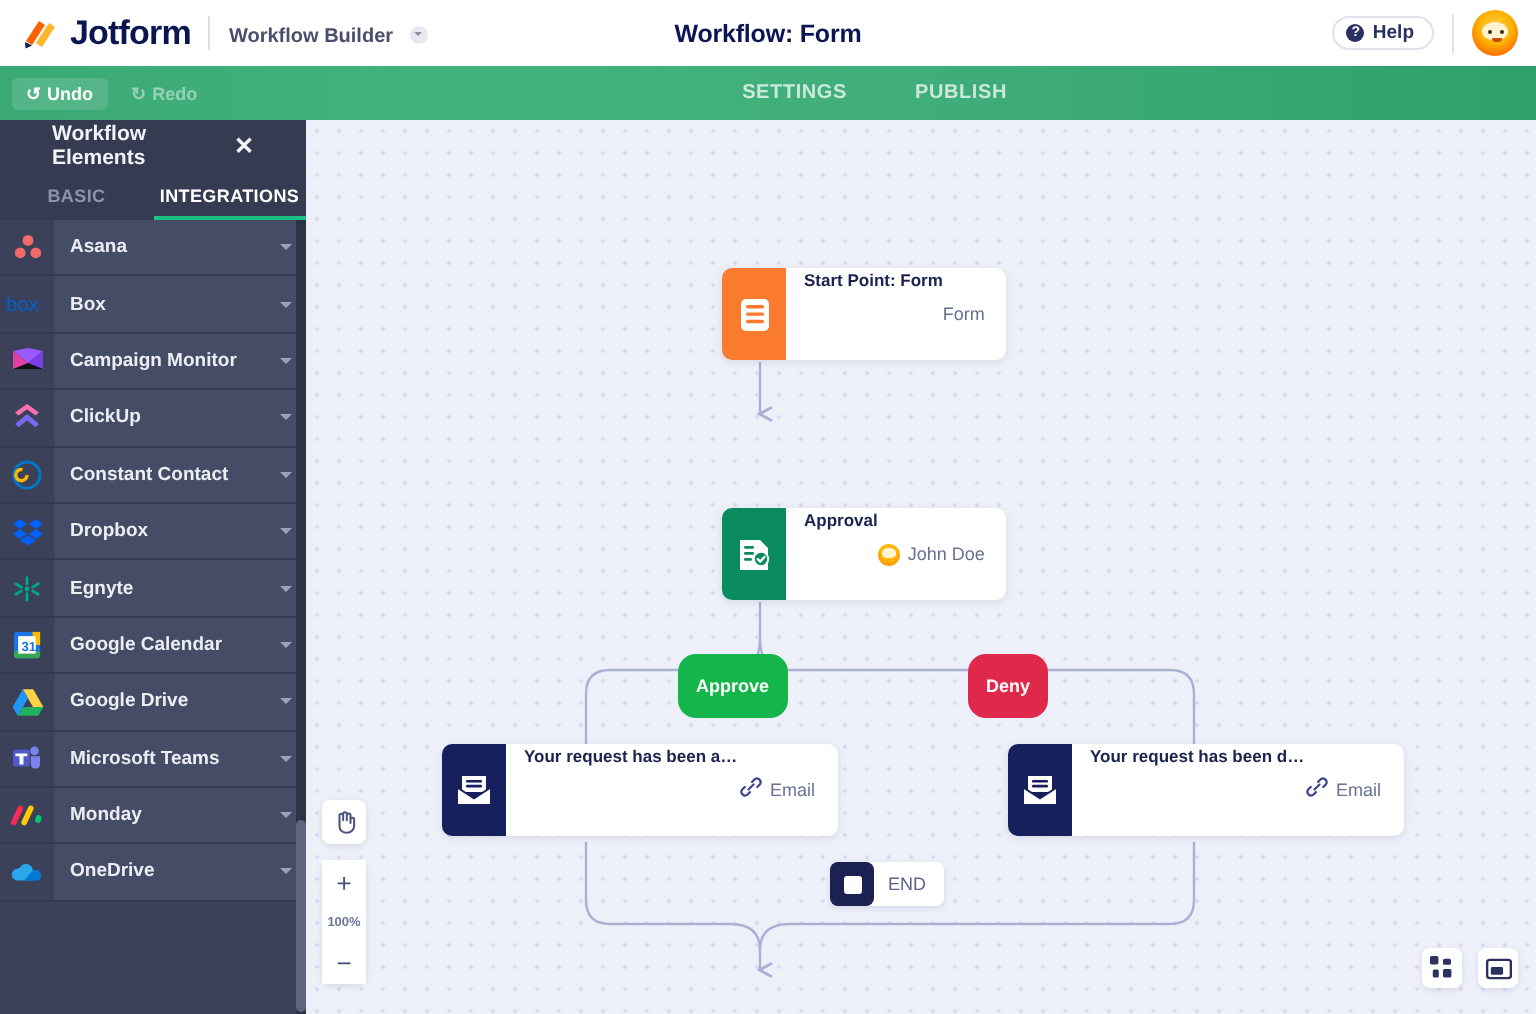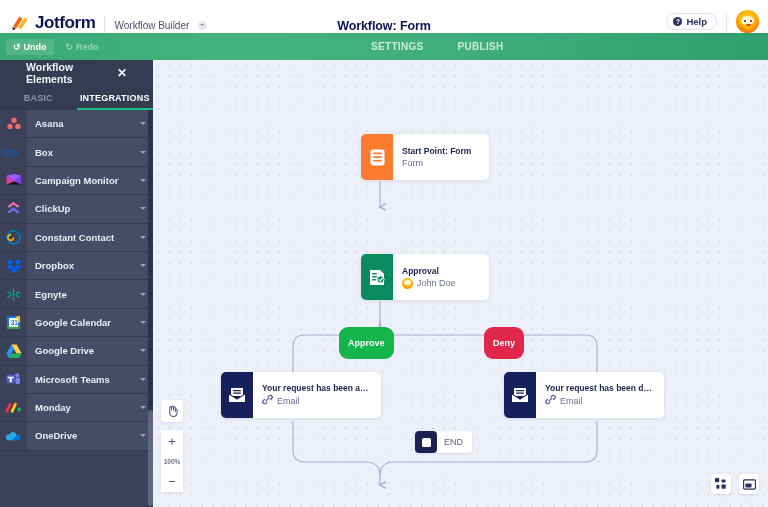--- a/index.html
+++ b/index.html
@@ -7,32 +7,32 @@
     width: 768px; height: 507px;
     font-family: "Liberation Sans", sans-serif;
     background: #eef0f9;
     overflow: hidden;
   }
 
   
   .topbar {
     position: absolute; top: 0; left: 0; width: 768px; height: 33px;
     background: #ffffff;
-    display: flex; align-items: flex-end;
+    display: flex; align-items: center;
     border-bottom: 0px solid #e6e8f0;
   }
   .brand { display: flex; align-items: center; padding-left: 10px; }
   .logo-mark { width: 20px; height: 20px; position: relative; margin-right: 5px; }
   .logo-text {
     font-size: 17px; font-weight: bold; color: #0a1551; letter-spacing: -0.4px;
   }
   .brand-divider {
     width: 1px; height: 17px; background: #dcdfe8; margin: 0 9px;
   }
-  .builder-label { font-size: 10px; color: #4b4f6b; font-weight: normal; }
+  .builder-label { font-size: 10px; color: #4b4f6b; font-weight: bold; }
   .caret-sm {
     display: inline-block; width: 9px; height: 9px; border-radius: 50%;
     background: #e8e9f0; margin-left: 4px; position: relative; top: 1px;
   }
   .caret-sm::after {
     content: ""; position: absolute; left: 2.5px; top: 3px;
     border-left: 2px solid transparent; border-right: 2px solid transparent;
     border-top: 2.5px solid #8b8fa8;
   }
   .wf-title {
@@ -167,21 +167,21 @@
     position: absolute; display: flex; height: 46px;
     background: #ffffff; border-radius: 5px;
     box-shadow: 0 1px 4px rgba(30,40,90,0.11);
     cursor: pointer;
   }
   .node-ico {
     width: 32px; min-width: 32px; border-radius: 5px 0 0 5px;
     display: flex; align-items: center; justify-content: center;
   }
   .node-body {
-    display: flex; flex-direction: column; justify-content: center;
+    display: flex; justify-content: center;
     padding: 0 11px 0 9px; min-width: 96px;
   }
   .node-title {
     font-size: 8.5px; font-weight: bold; color: #1c2350; line-height: 12px;
     white-space: nowrap; overflow: hidden; text-overflow: ellipsis; max-width: 108px;
   }
   .node-sub {
     font-size: 9px; color: #6a7093; line-height: 13px; margin-top: 0;
     display: flex; align-items: center; gap: 4px;
   }

